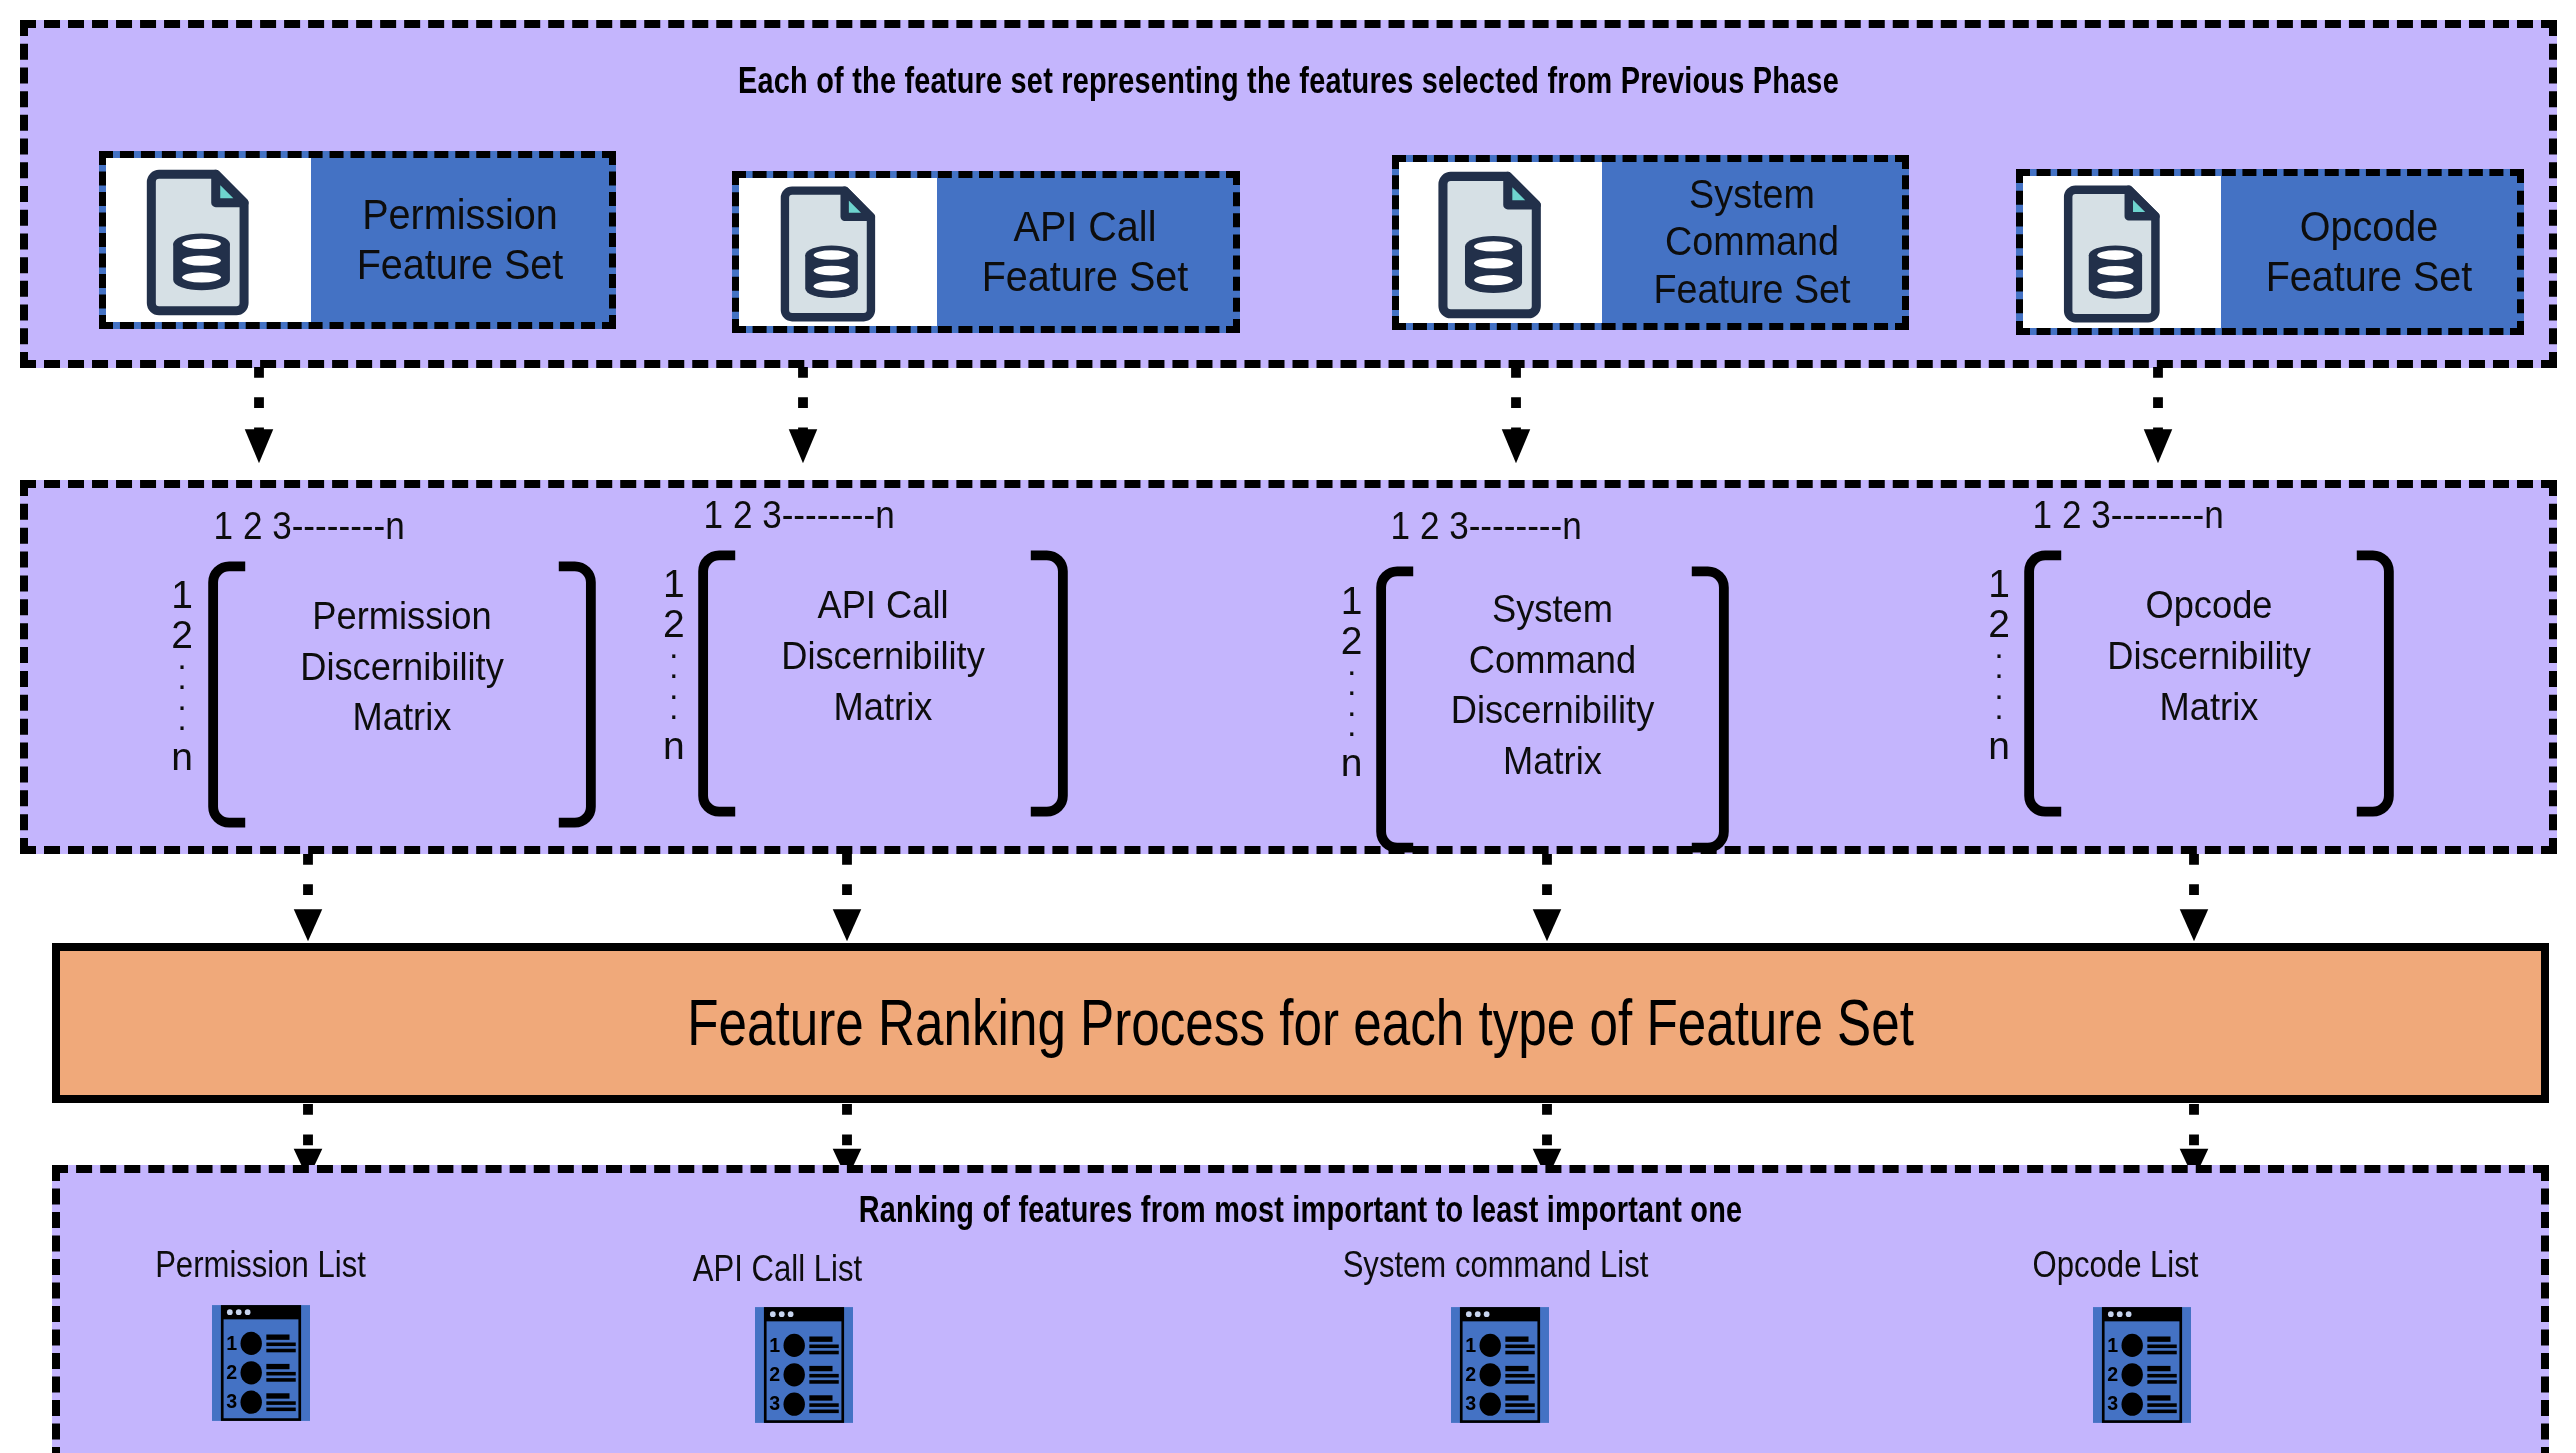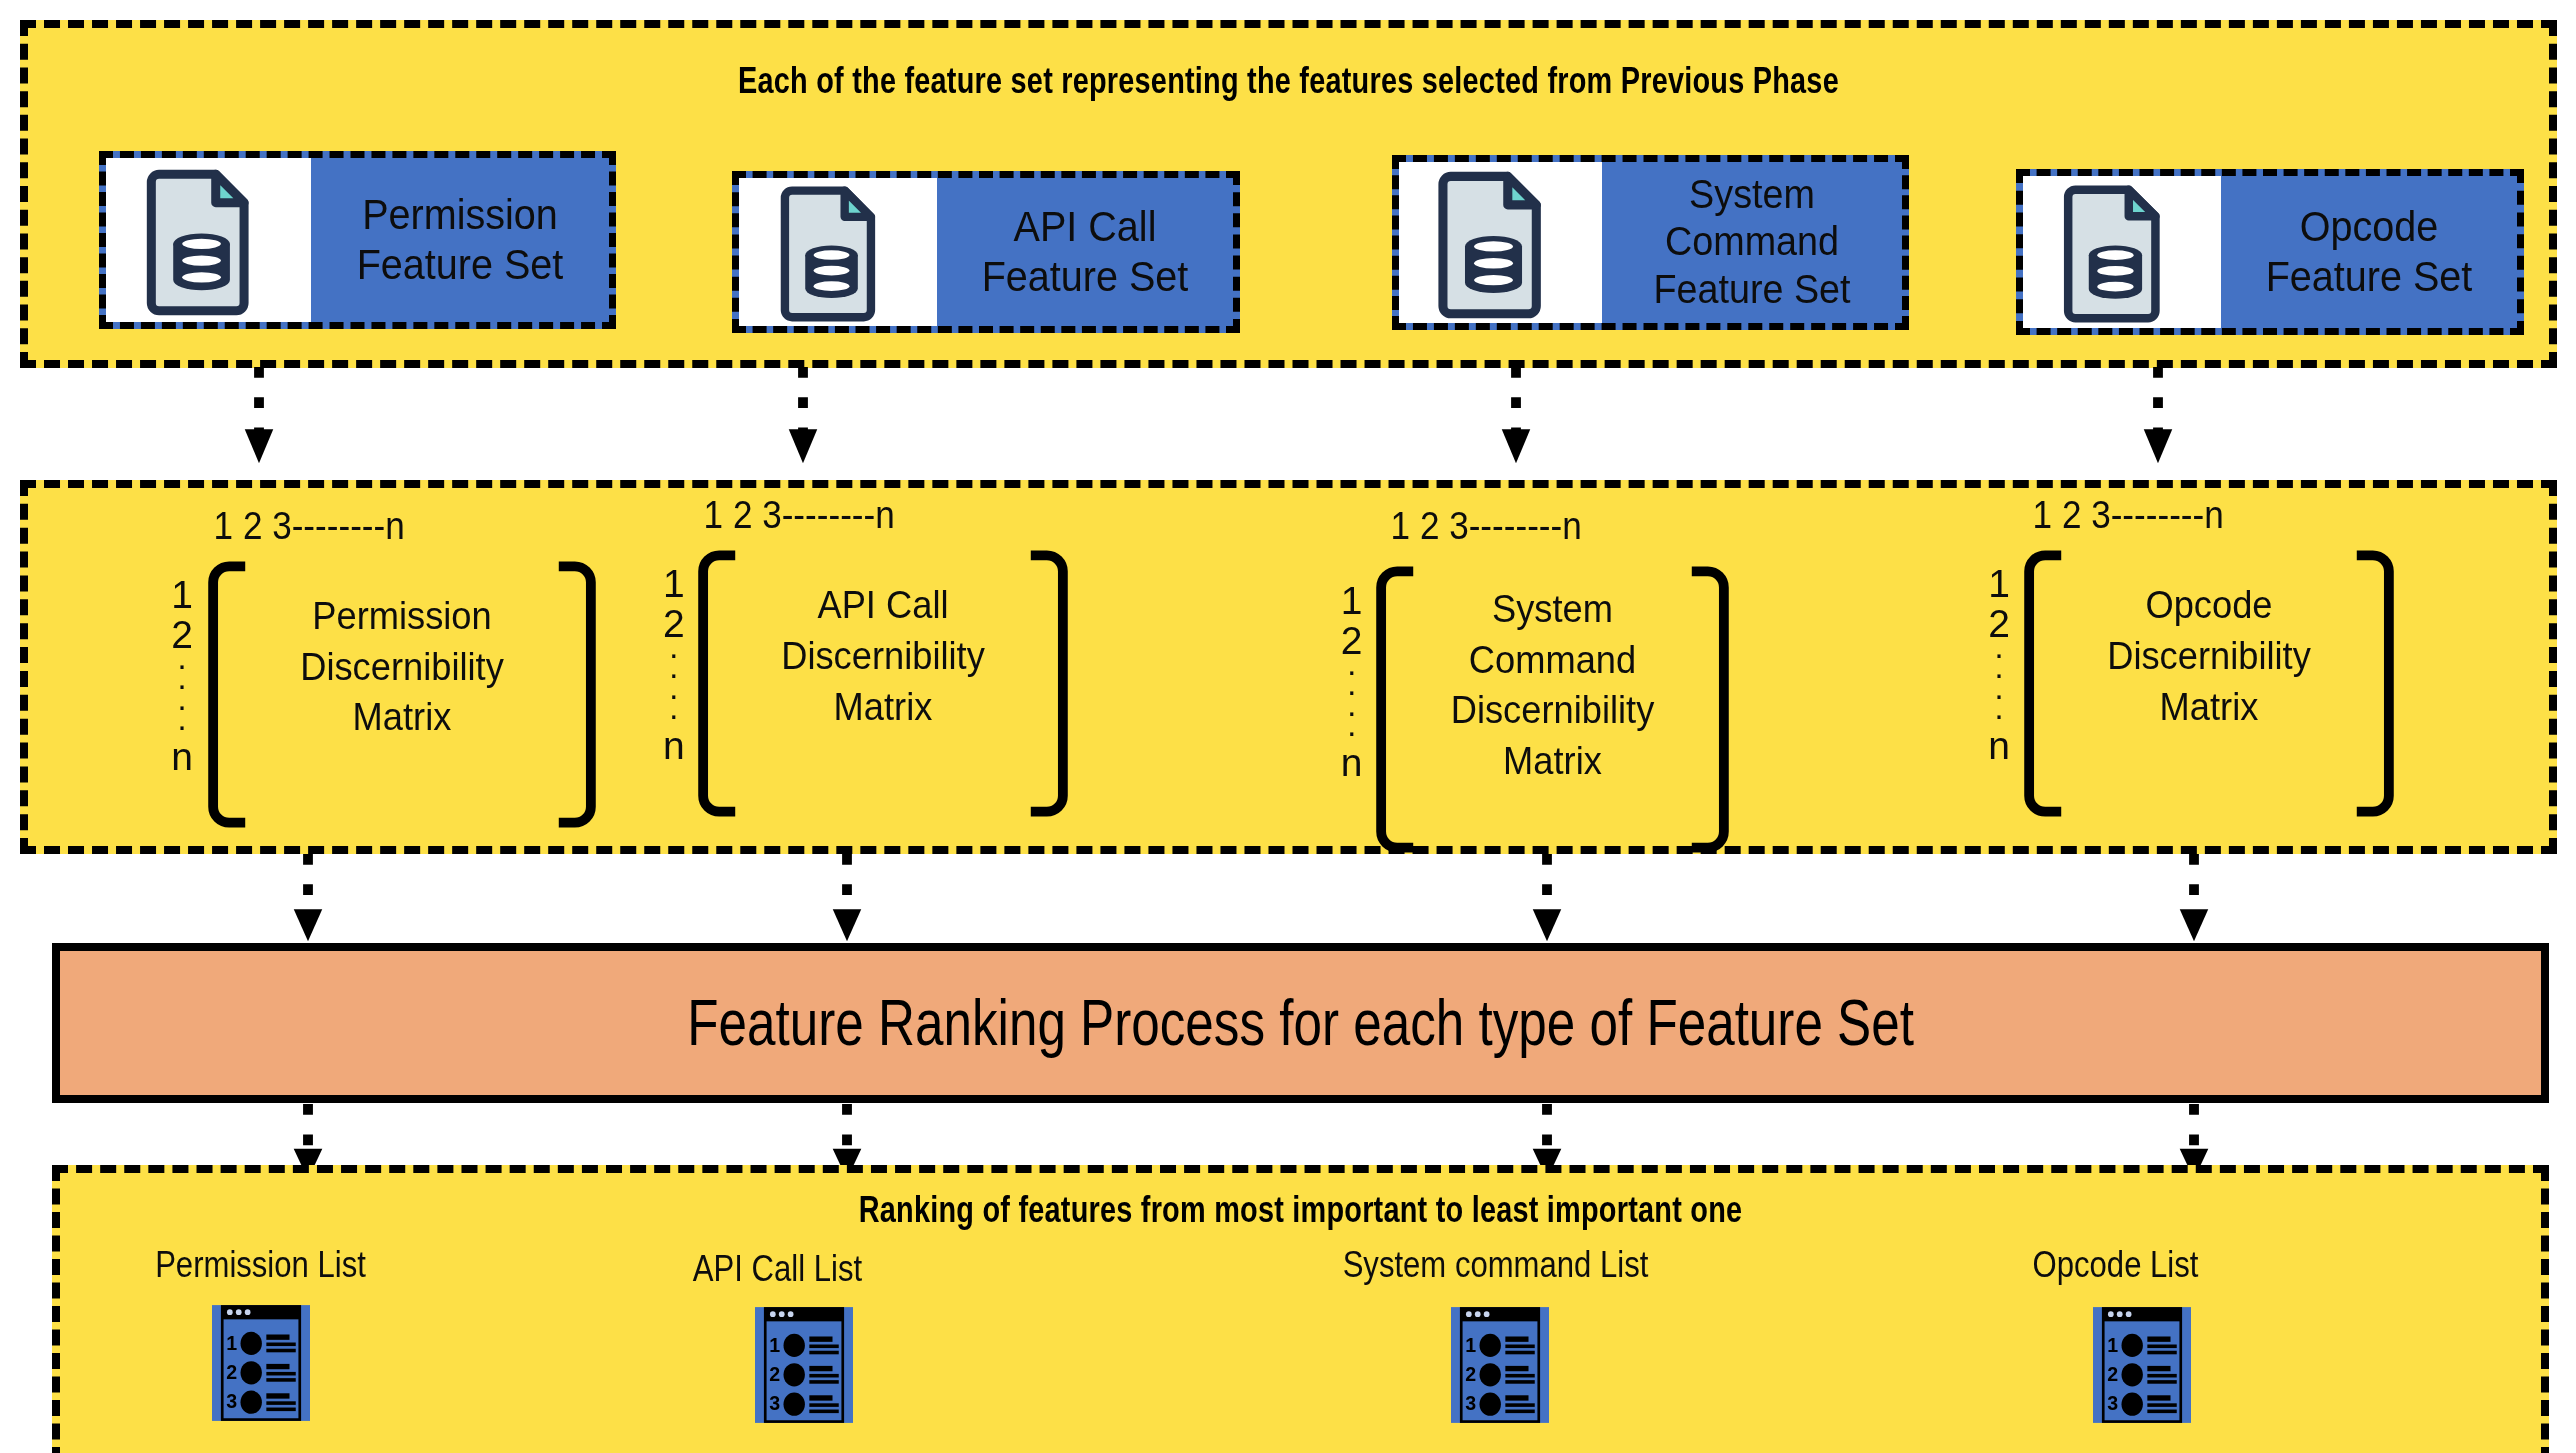--- a/index.html
+++ b/index.html
@@ -4,21 +4,21 @@
 <style>
   html,body{margin:0;padding:0;background:#ffffff;}
   body{
     width:2576px;height:1453px;position:relative;overflow:hidden;
     font-family:"Liberation Sans","DejaVu Sans",sans-serif;
   }
   .abs{position:absolute;box-sizing:border-box;}
 
   
   .phase{
-    background:#fde047;
+    background:#c4b5fd;
     border:8px dashed #000000;
   }
 
   
   .phase-title{
     position:absolute;left:0;right:0;text-align:center;
     font-weight:bold;color:#000;
     font-family:"Liberation Sans Narrow","Liberation Sans",sans-serif;
     transform:scaleX(.78);
     letter-spacing:0.3px;

